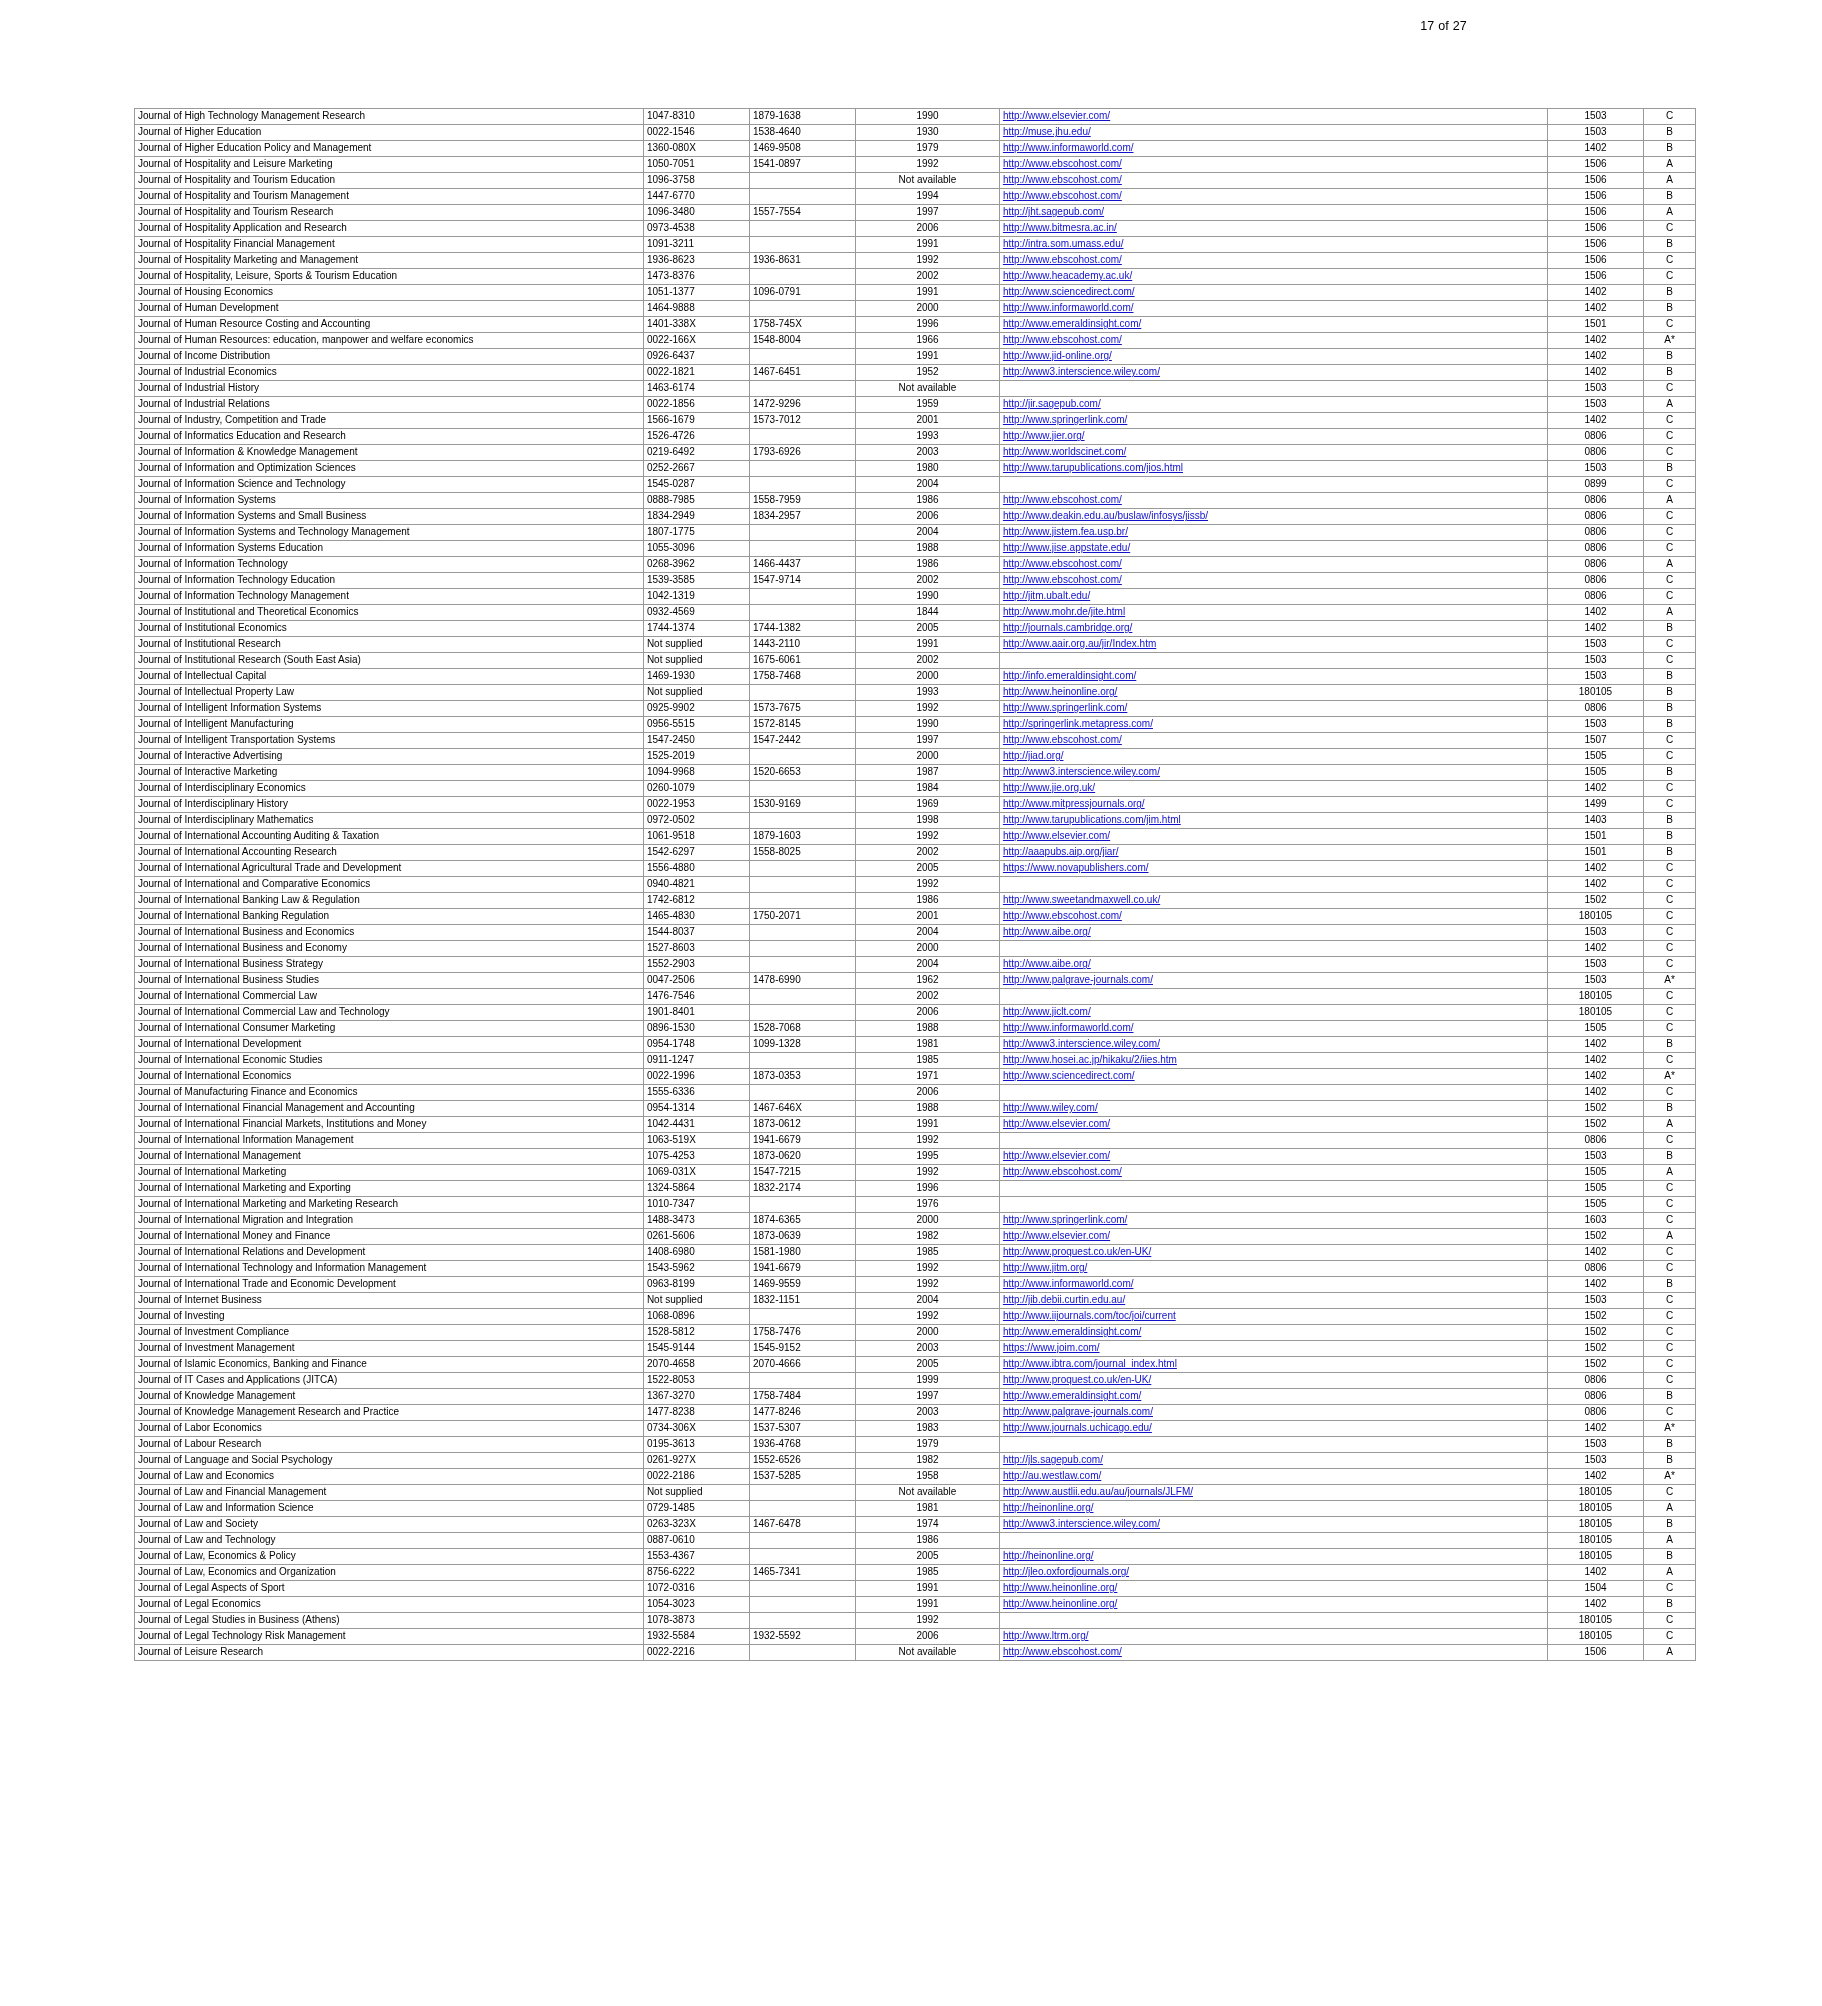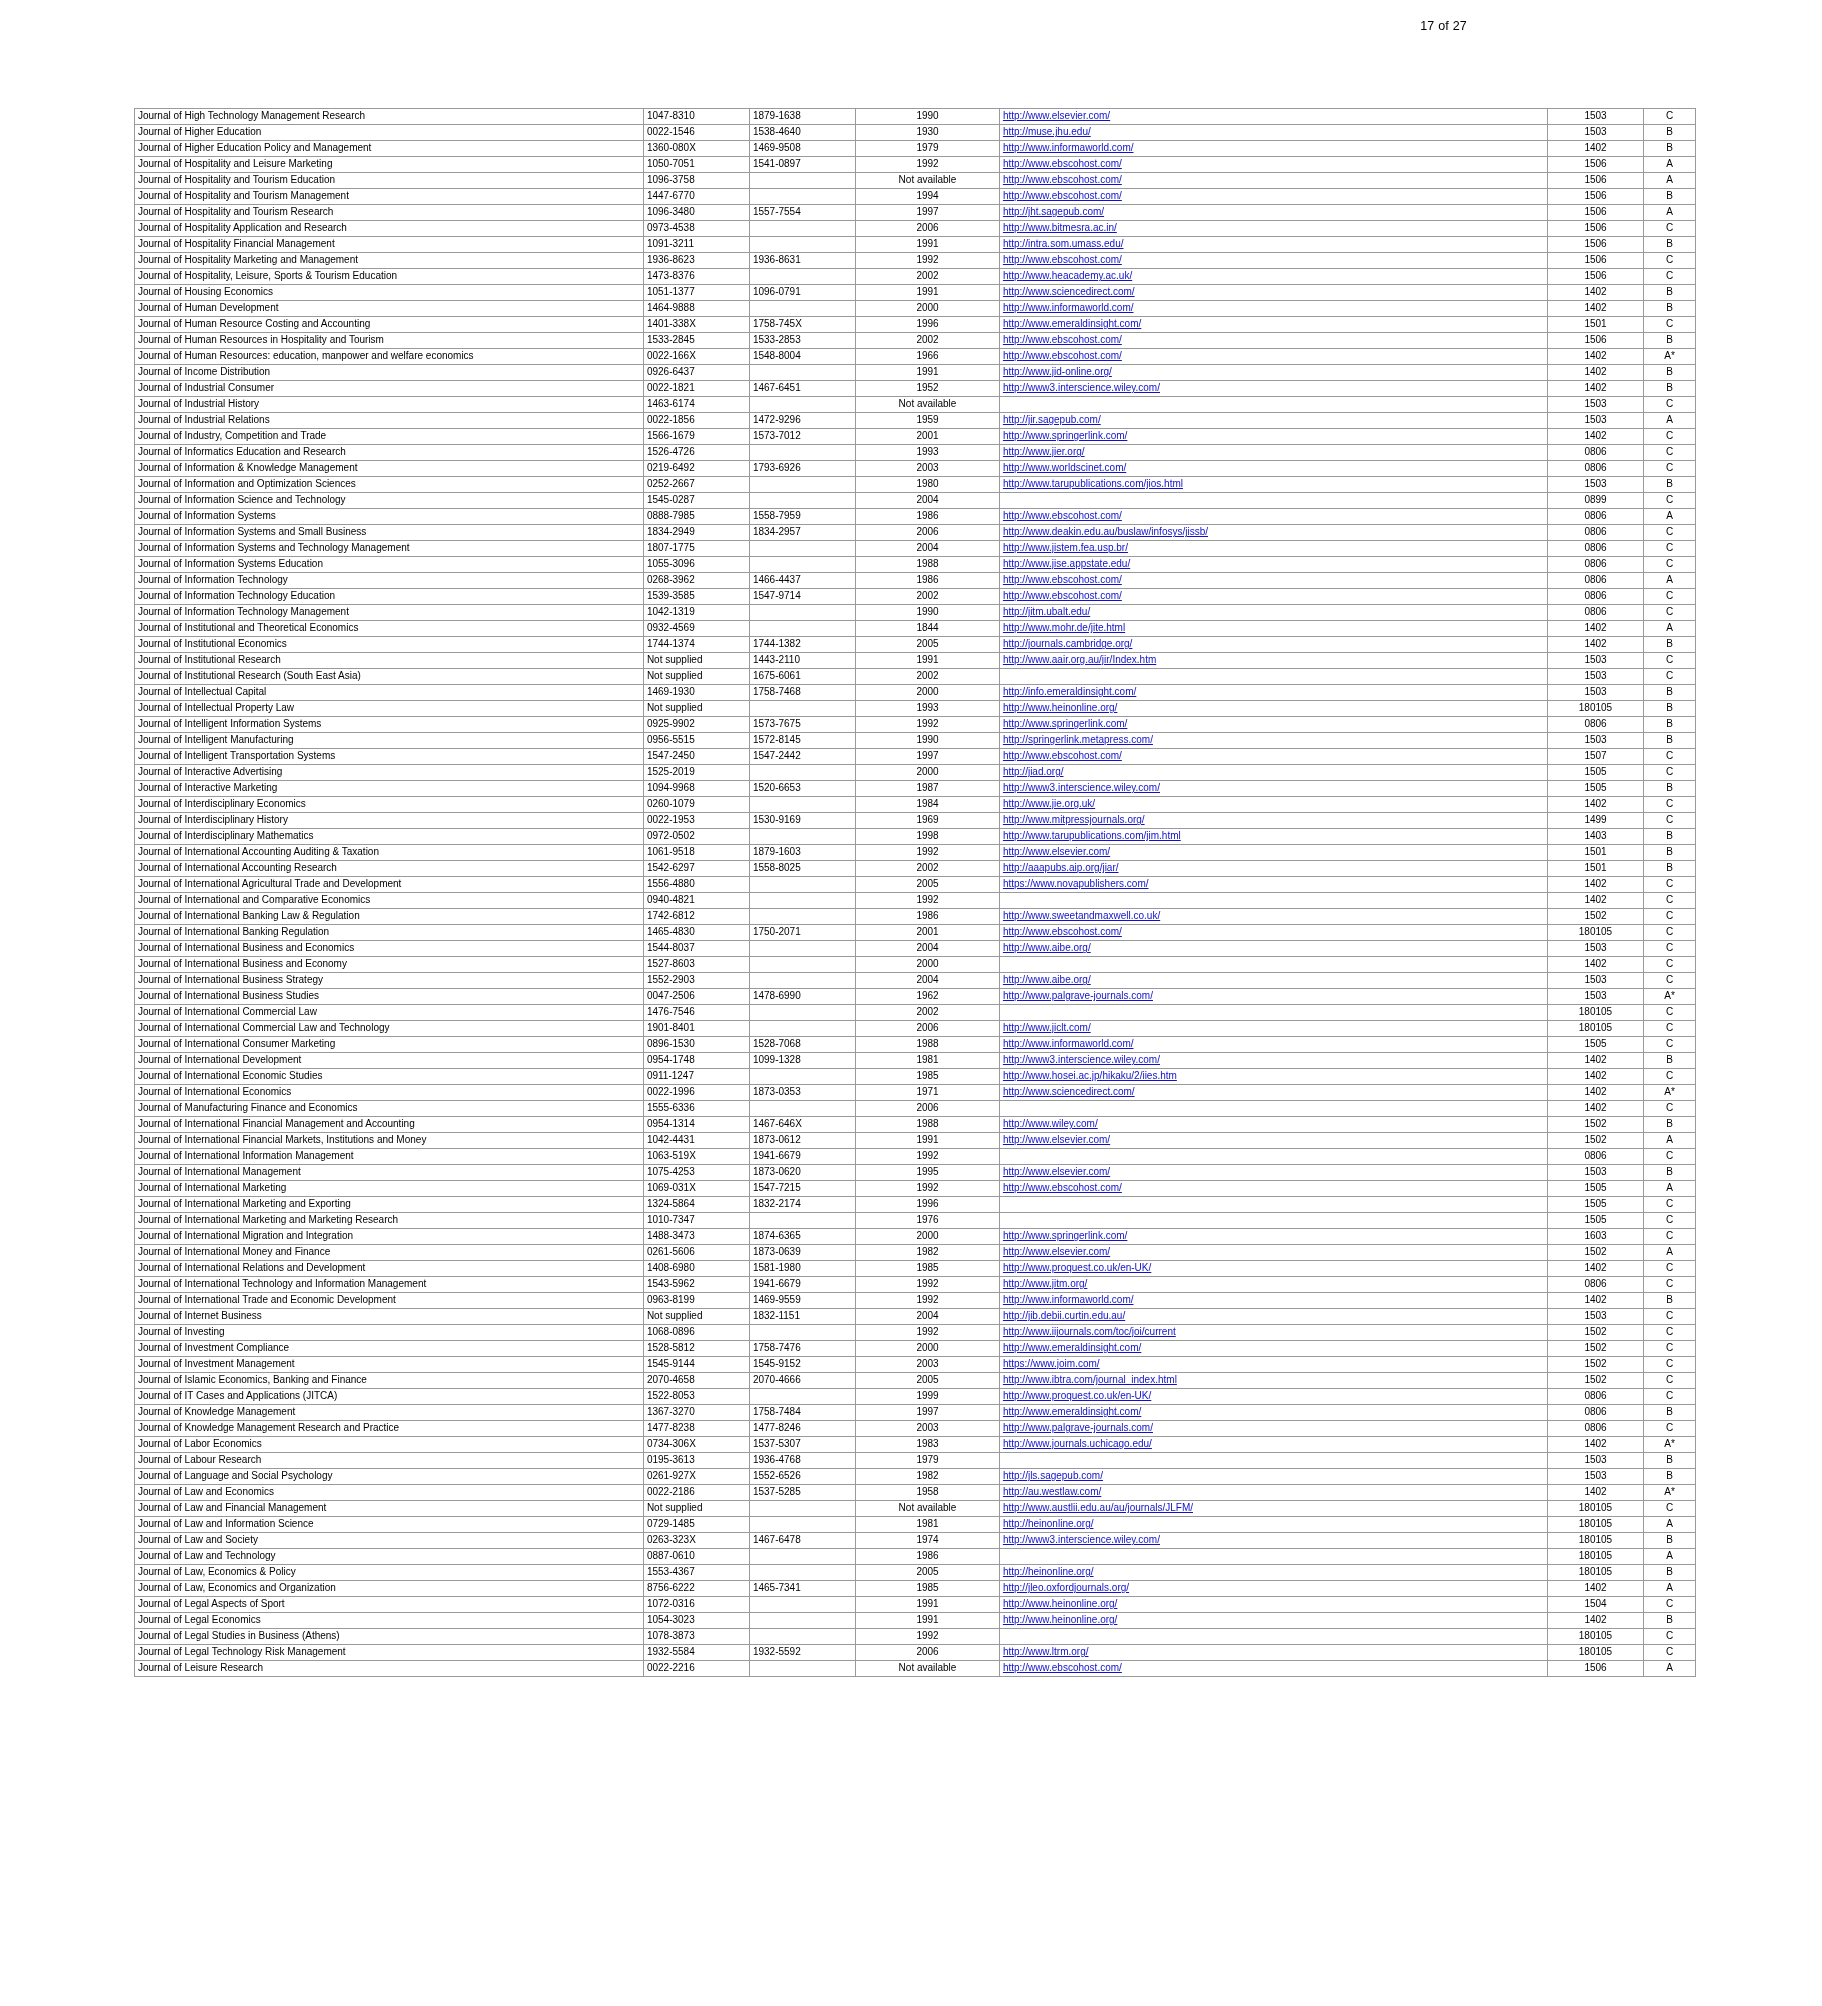--- a/index.html
+++ b/index.html
@@ -192,48 +192,39 @@
           <tr>
             <td class="title">Journal of Human Resource Costing and Accounting</td>
             <td class="issn">1401-338X</td>
             <td class="eissn">1758-745X</td>
             <td class="year">1996</td>
             <td class="url"><span class="linktext">http://www.emeraldinsight.com/</span></td>
             <td class="forcode">1501</td>
             <td class="rank">C</td>
           </tr>
           <tr>
-            <td class="title">Journal of Human Resources in Hospitality and Tourism</td>
-            <td class="issn">1533-2845</td>
-            <td class="eissn">1533-2853</td>
-            <td class="year">2002</td>
-            <td class="url"><span class="linktext">http://www.ebscohost.com/</span></td>
-            <td class="forcode">1506</td>
-            <td class="rank">B</td>
-          </tr>
-          <tr>
             <td class="title">Journal of Human Resources: education, manpower and welfare economics</td>
             <td class="issn">0022-166X</td>
             <td class="eissn">1548-8004</td>
             <td class="year">1966</td>
             <td class="url"><span class="linktext">http://www.ebscohost.com/</span></td>
             <td class="forcode">1402</td>
             <td class="rank">A*</td>
           </tr>
           <tr>
             <td class="title">Journal of Income Distribution</td>
             <td class="issn">0926-6437</td>
             <td class="eissn"></td>
             <td class="year">1991</td>
             <td class="url"><span class="linktext">http://www.jid-online.org/</span></td>
             <td class="forcode">1402</td>
             <td class="rank">B</td>
           </tr>
           <tr>
-            <td class="title">Journal of Industrial Consumer</td>
+            <td class="title">Journal of Industrial Economics</td>
             <td class="issn">0022-1821</td>
             <td class="eissn">1467-6451</td>
             <td class="year">1952</td>
             <td class="url"><span class="linktext">http://www3.interscience.wiley.com/</span></td>
             <td class="forcode">1402</td>
             <td class="rank">B</td>
           </tr>
           <tr>
             <td class="title">Journal of Industrial History</td>
             <td class="issn">1463-6174</td>

